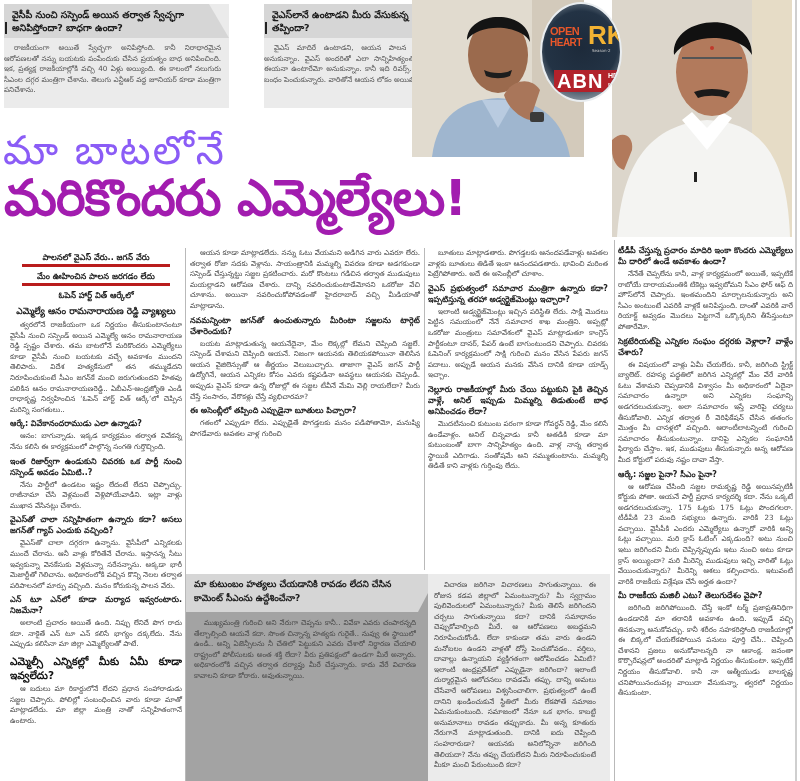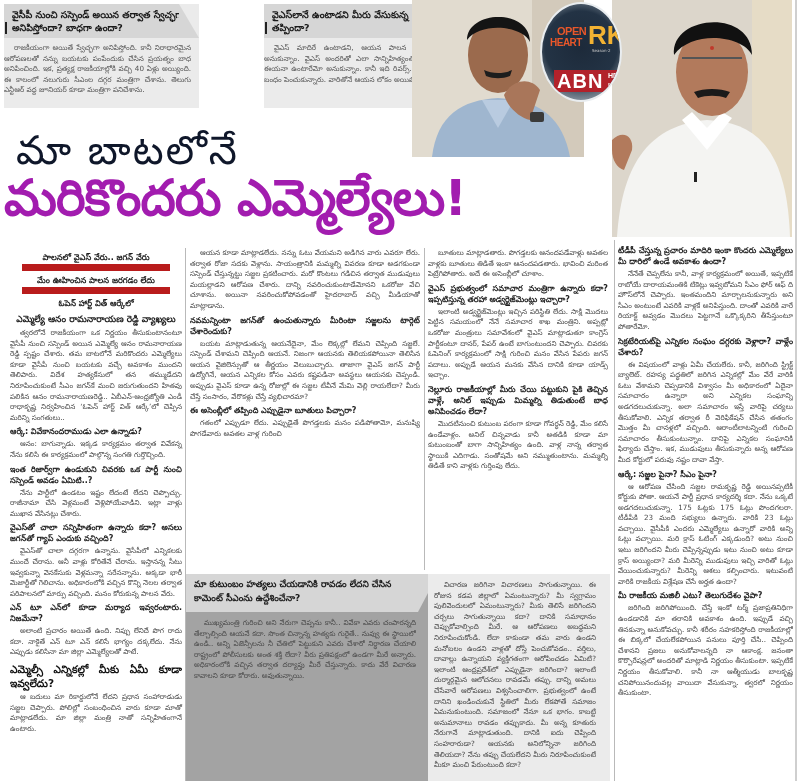--- a/index.html
+++ b/index.html
@@ -16,34 +16,34 @@
   .topbox .band::before { content: ""; position: absolute; left: 1px; top: 18px; width: 2px; height: 12px; background: #222; }
   .topbox .band::after { content: ""; position: absolute; right: 0; top: 0; width: 0; height: 0; border-left: 20px solid #d6d6d6; border-top: 34px solid #ebebeb; }
   .topbox .body { padding: 5px 8px 6px 0; font-size: 7.2px; line-height: 10.6px; color: #555; text-align: justify; text-indent: 10px; }
 
   
   .photo { position: absolute; overflow: hidden; }
   .photo-left { left: 412px; top: 0; width: 172px; height: 157px; background: linear-gradient(180deg, #d8d2c6 0%, #e3ddd2 55%, #dcd6ca 100%); }
   .photo-right { left: 612px; top: 0; width: 180px; height: 237px; background: linear-gradient(180deg, #cfc8bb 0%, #ddd7cd 40%, #efeeea 100%); }
 
   .logo { position: absolute; left: 540px; top: 2px; width: 82px; height: 100px; border-radius: 50%; background: radial-gradient(circle at 50% 45%, #1d2a3a 0%, #233345 55%, #7e8a96 80%, #dfe5ea 90%, #ffffff 100%); border: 2px solid #e9edf0; overflow: hidden; }
-  .logo .open { position: absolute; left: 15px; top: 22px; font-family: "Liberation Sans", sans-serif; font-weight: bold; font-size: 11px; color: #e8572a; letter-spacing: -0.5px; line-height: 11px; }
+  .logo .open { position: absolute; left: 8px; top: 22px; font-family: "Liberation Sans", sans-serif; font-weight: bold; font-size: 11px; color: #e8572a; letter-spacing: -0.5px; line-height: 11px; }
   .logo .heart { position: absolute; left: 8px; top: 34px; font-family: "Liberation Sans", sans-serif; font-weight: bold; font-size: 10px; color: #e8572a; letter-spacing: -0.5px; line-height: 10px; }
   .logo .rk { position: absolute; left: 46px; top: 18px; font-family: "Liberation Sans", sans-serif; font-weight: bold; font-size: 26px; color: #f2b233; line-height: 26px; }
   .logo .season { position: absolute; left: 50px; top: 44px; font-size: 4px; color: #c9c9c9; }
   .logo .abn { position: absolute; left: 12px; top: 66px; font-family: "Liberation Sans", sans-serif; font-weight: bold; font-size: 20px; color: #ffffff; background: #b2222b; padding: 0 3px; line-height: 22px; letter-spacing: 1px; }
   .logo .live { position: absolute; left: 64px; top: 66px; font-family: "Liberation Sans", sans-serif; font-weight: bold; font-size: 7px; line-height: 10px; color: #fff; background: #b2222b; padding: 1px 2px; }
 
   
-  .headline-1 { position: absolute; left: 16px; top: 128px; font-size: 40px; line-height: 44px; color: #0f172a; font-weight: normal; letter-spacing: 2px; }
+  .headline-1 { position: absolute; left: 3px; top: 128px; font-size: 40px; line-height: 44px; color: #8b5cf6; font-weight: normal; letter-spacing: 2px; }
   .headline-2 { position: absolute; left: 4px; top: 170px; font-size: 50px; line-height: 56px; color: #a21caf; font-weight: bold; letter-spacing: -1px; }
 
   
   .c1 { position: absolute; left: 10px; top: 250px; width: 172px; }
-  .subhead { text-align: center; font-weight: bold; font-size: 8.2px; line-height: 12px; color: #1f1f1f; border-bottom: 7px solid #b91c1c; padding: 1px 0; margin: 0 12px 2px 12px; }
+  .subhead { text-align: center; font-weight: bold; font-size: 8.2px; line-height: 12px; color: #1f1f1f; border-bottom: 3px solid #b91c1c; padding: 1px 0; margin: 0 12px 2px 12px; }
   .subhead.main { border-bottom: none; font-size: 9px; margin: 0 0 2px 0; }
   .bigq { font-weight: bold; font-size: 10.5px; line-height: 14px; color: #111; margin: 4px 0 2px 0; }
 
   
   .c2 { position: absolute; left: 190px; top: 248px; width: 230px; }
   
   .c3 { position: absolute; left: 428px; top: 248px; width: 180px; }
   
   .c4 { position: absolute; left: 618px; top: 242px; width: 175px; }
 
@@ -53,21 +53,21 @@
   .boxed .band { position: absolute; left: 0; top: 0; width: 232px; height: 38px; background: #d6d6d6; padding: 3px 6px 3px 8px; font-weight: bold; font-size: 9px; line-height: 14px; color: #1a1a1a; }
   .boxed .band::after { content: ""; position: absolute; right: -20px; top: 0; border-left: 20px solid #d6d6d6; border-bottom: 38px solid transparent; }
   .boxed .left { position: absolute; left: 8px; top: 44px; width: 222px; }
   .boxed2 { position: absolute; left: 428px; top: 574px; width: 182px; height: 207px; background: #ebebeb; padding: 6px 14px 0 6px; }
 
   .border-right { position: absolute; left: 795px; top: 0; width: 2px; height: 781px; background: #cfcfcf; }
 </style>
 </head>
 <body>
 
-<div class="topbox" style="left:4px; top:4px; width:195px; height:104px;">
+<div class="topbox" style="left:4px; top:4px; width:225px; height:104px;">
   <div class="band">వైసీపీ నుంచి సస్పెండ్ అయిన తర్వాత స్వేచ్ఛగా అనిపిస్తోందా? బాధగా ఉందా?</div>
   <div class="body">రాజకీయంగా అయితే స్వేచ్ఛగా అనిపిస్తోంది. కానీ నిరాధారమైన ఆరోపణలతో నన్ను బయటకు పంపేందుకు చేసిన ప్రయత్నం బాధ అనిపించింది. ఇక, ప్రత్యక్ష రాజకీయాల్లోకి వచ్చి 40 ఏళ్లు అయ్యింది. ఈ కాలంలో నలుగురు సీఎంల దగ్గర మంత్రిగా చేశాను. తెలుగు ఎన్టీఆర్ వద్ద జూనియర్ కూడా మంత్రిగా పనిచేశాను.</div>
 </div>
 
 <div class="topbox" style="left:216px; top:4px; width:216px; height:104px;margin-left:48px;">
   <div class="band">వైఎస్‌లానే ఉంటాడని మీరు వేసుకున్న అంచనా తప్పిందా?</div>
   <div class="body">వైఎస్ మాదిరే ఉంటాడని, ఆయన పాలన మాదిరే ఉంటుందని అనుకున్నాం. వైఎస్ అందరితో ఎలా సాన్నిహిత్యంతో ఉండాలో.. అలాగే ఈయనా ఉంటారేమో అనుకున్నాం. కానీ ఇది రివర్స్. కొద్దిమందితోనే జగన్ బంధం పెంచుకున్నారు. వారితోనే ఆయన లోకం అయిపోయింది.</div>
 </div>
 
 <div class="photo photo-left">

